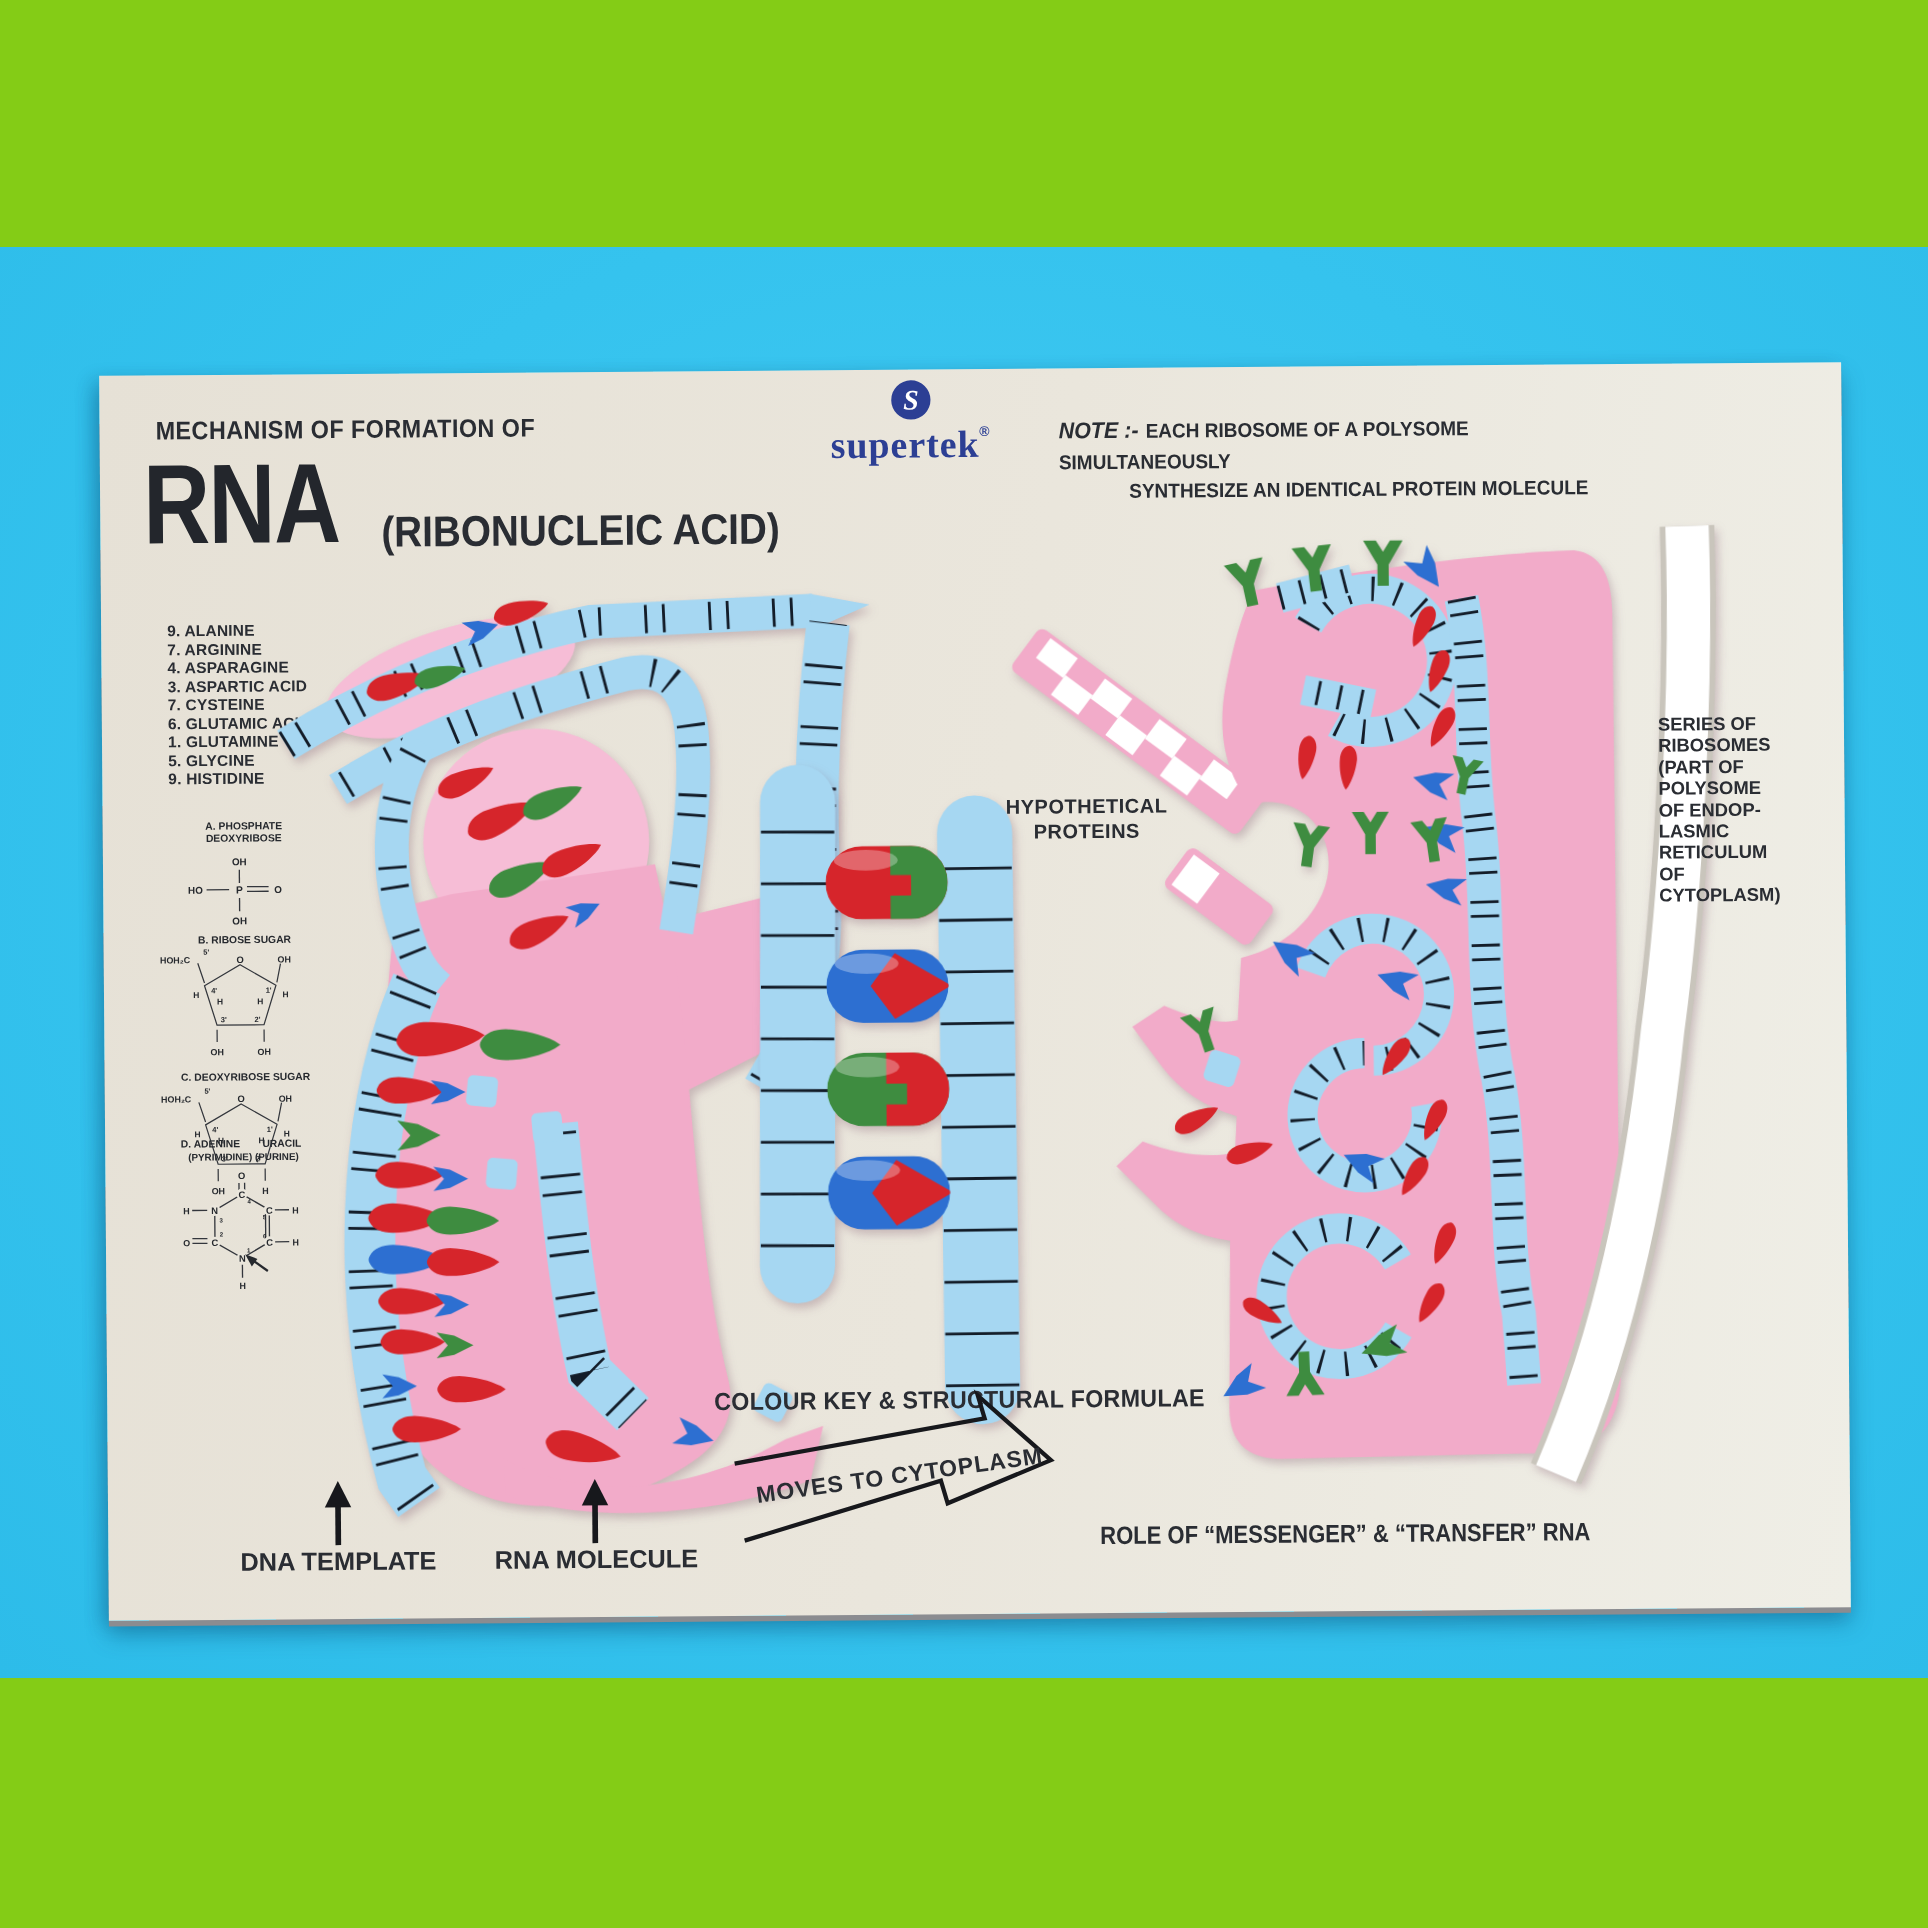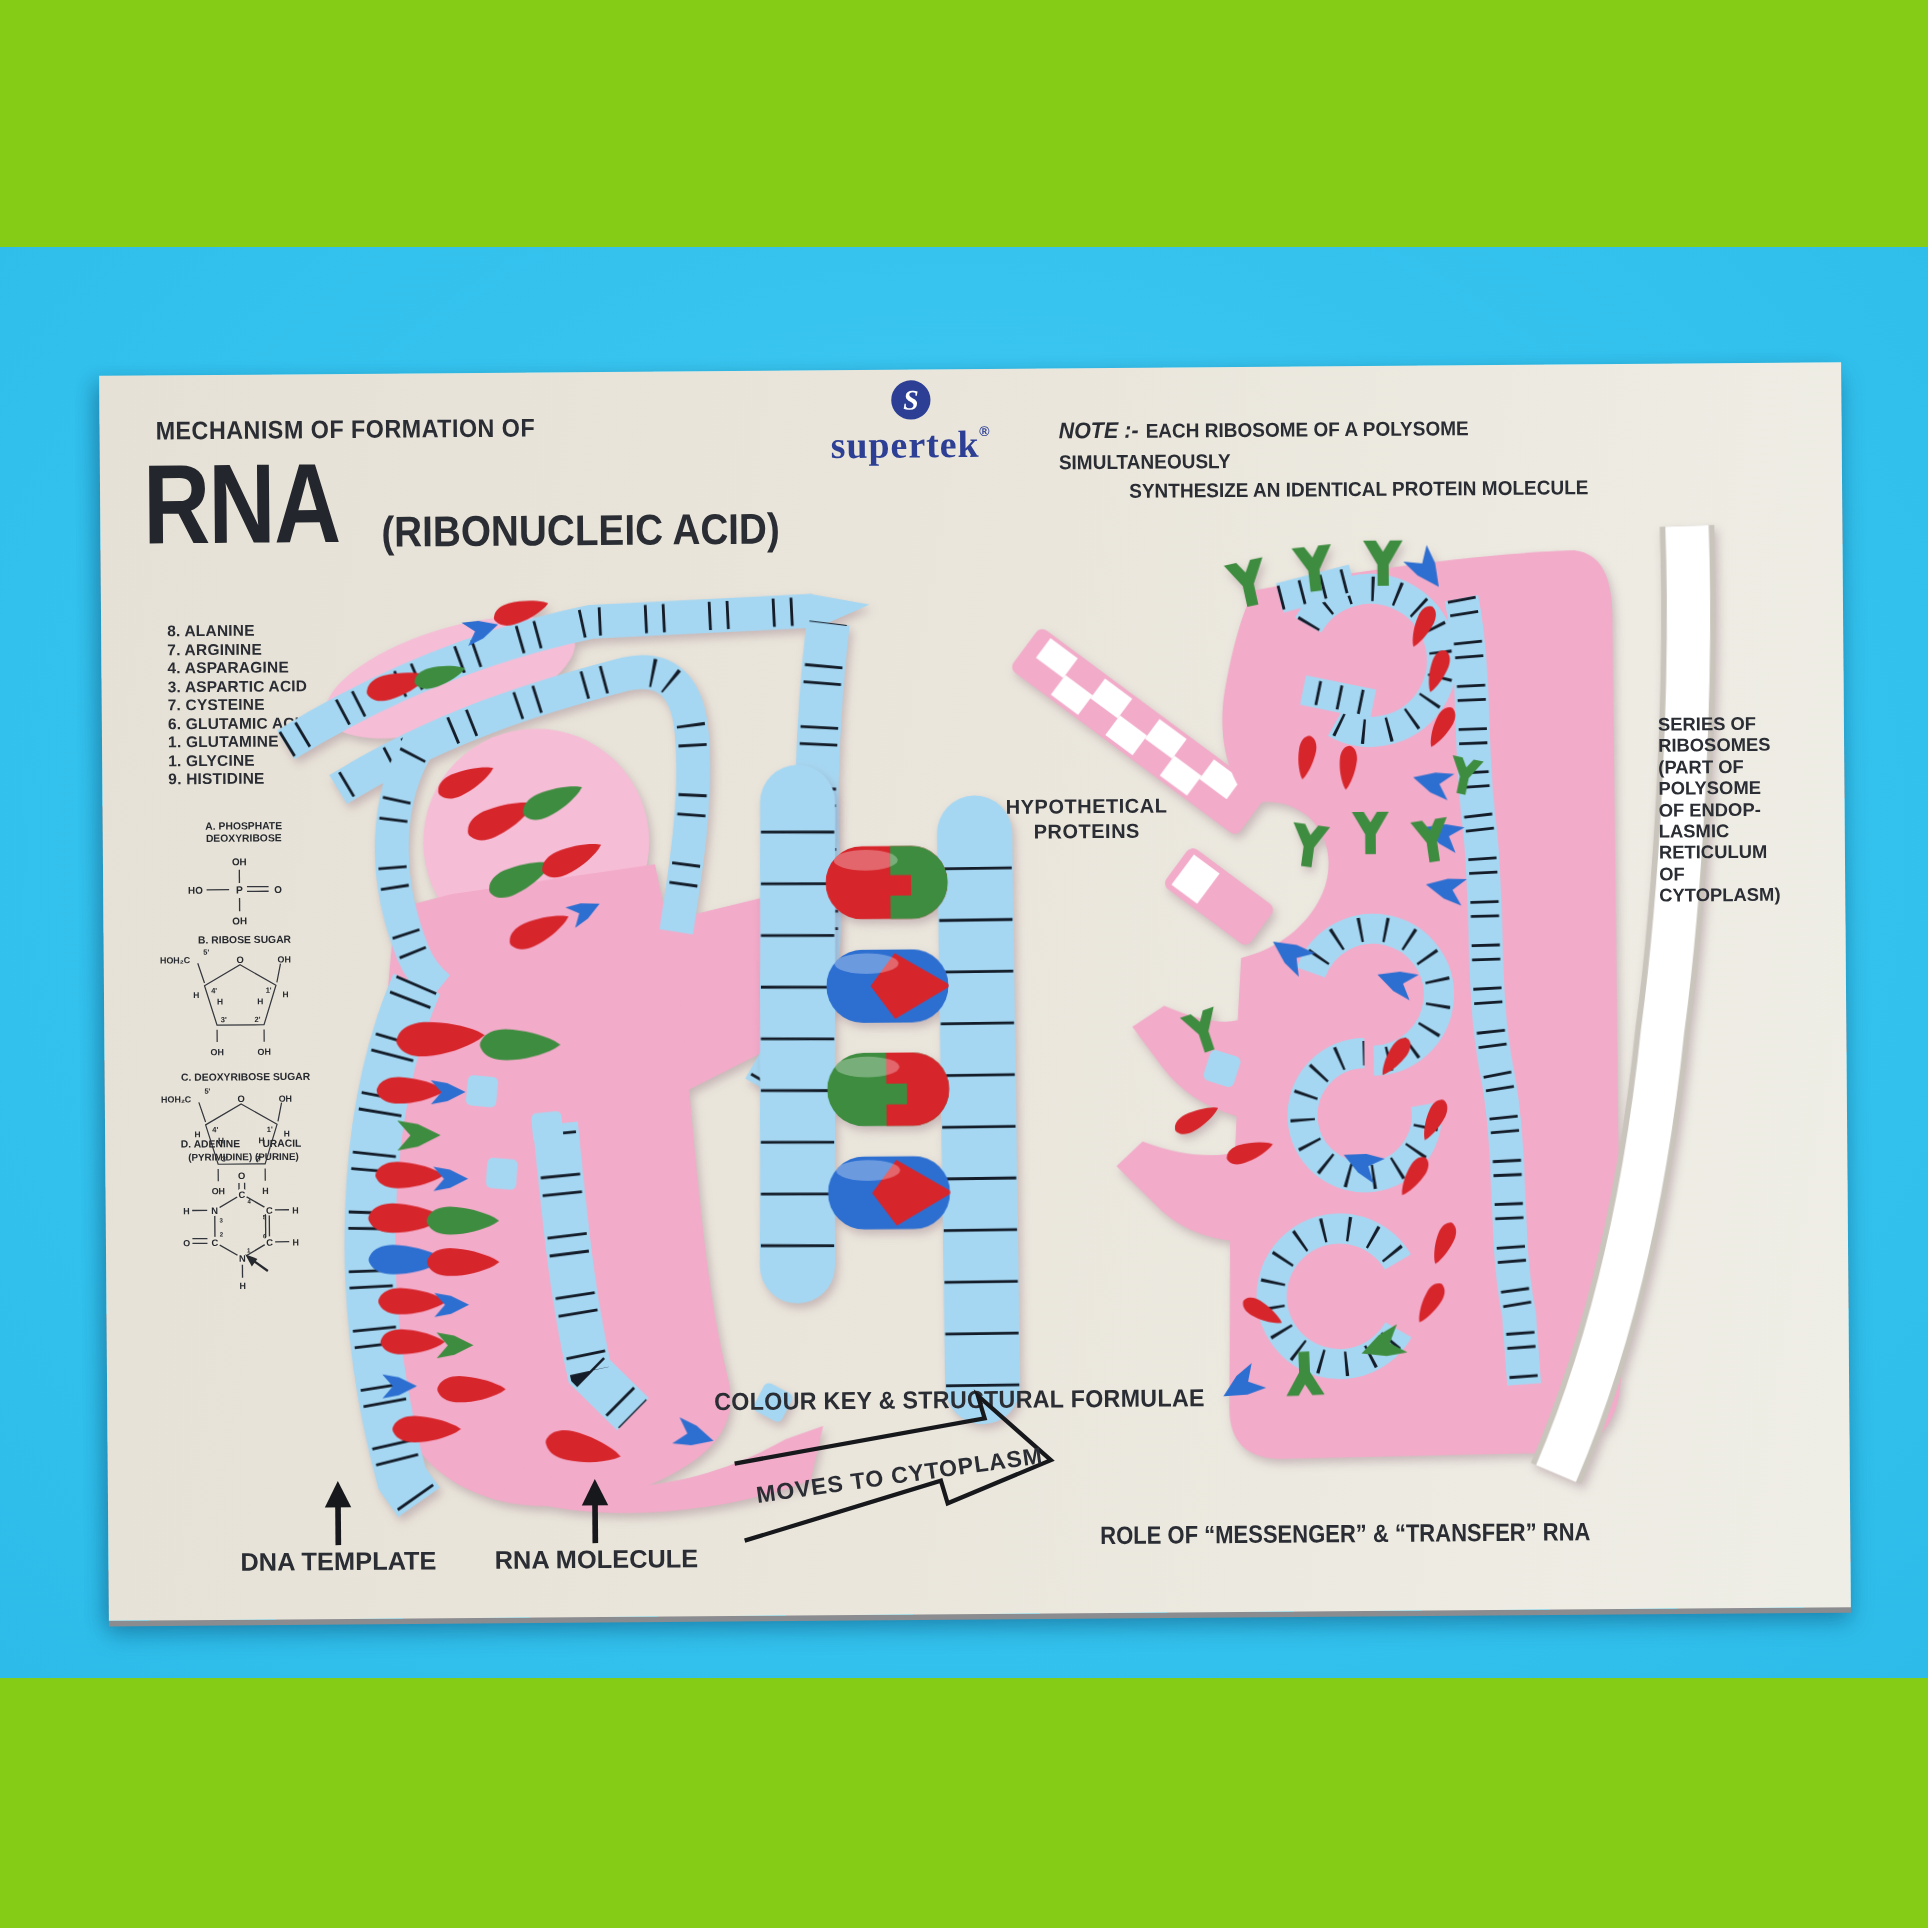--- a/index.html
+++ b/index.html
@@ -74,28 +74,28 @@
       <div class="logoBrand"><span>supertek</span><span class="logoReg">®</span></div>
     </div>
 
     <div class="abs b note">
       <div><span class="noteLbl">NOTE :-</span><span>EACH RIBOSOME OF A POLYSOME SIMULTANEOUSLY</span></div>
       <div class="l2">SYNTHESIZE AN IDENTICAL PROTEIN MOLECULE</div>
     </div>
 
     
     <div class="abs b amino">
-      <div>8. ALANINE</div>
+      <div>9. ALANINE</div>
       <div>7. ARGININE</div>
       <div>4. ASPARAGINE</div>
       <div>3. ASPARTIC ACID</div>
       <div>7. CYSTEINE</div>
       <div>6. GLUTAMIC ACID</div>
       <div>1. GLUTAMINE</div>
-      <div>1. GLYCINE</div>
+      <div>5. GLYCINE</div>
       <div>9. HISTIDINE</div>
     </div>
 
     
     <svg class="abs" style="left:47px;top:441px" width="282" height="565" viewBox="0 0 300 600">
       <g>
         <text class="ft" x="100" y="14" font-size="11" text-anchor="middle">A. PHOSPHATE</text>
         <text class="ft" x="100" y="27" font-size="11" text-anchor="middle">DEOXYRIBOSE</text>
         <text class="ft" x="95" y="52" font-size="10.5" text-anchor="middle">OH</text>
         <path d="M95,57 L95,71" stroke="#33363c" stroke-width="1.4"></path>

